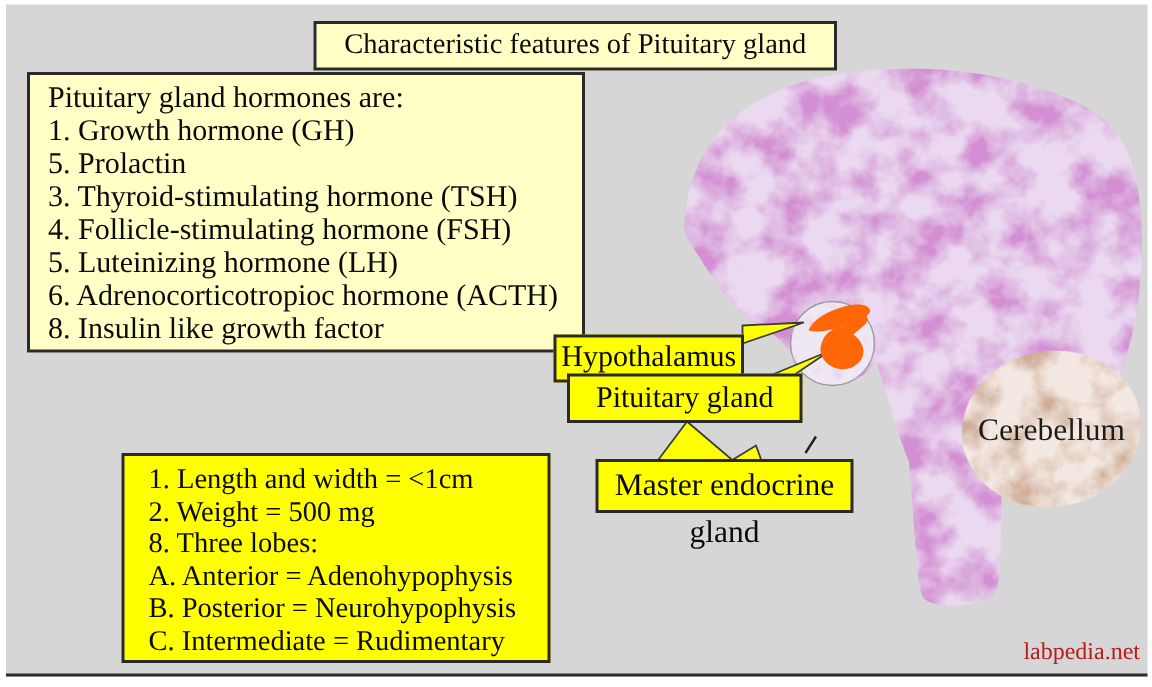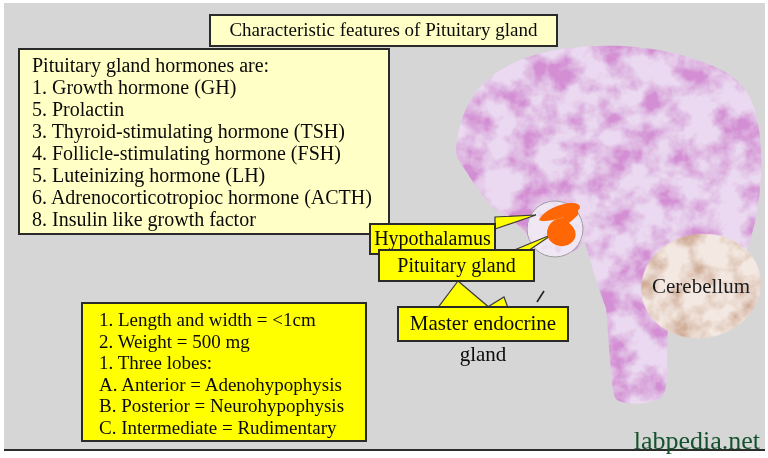--- a/index.html
+++ b/index.html
@@ -33,21 +33,21 @@
   .tag{
     position:absolute;box-sizing:border-box;
     background:#ffff00;border:2px solid #2a2a2a;
     text-align:center;font-size:20px;
   }
   .tag-hypothalamus{left:369px;top:212px;width:127px;height:32px;line-height:27px;margin-top:11px;}
   .tag-pituitary{left:378px;top:249px;width:157px;height:33px;line-height:28px;}
   .tag-master{left:397px;top:306px;width:172px;height:36px;line-height:31px;font-size:21px;}
   .watermark{
     position:absolute;left:580px;top:426px;width:180px;
-    text-align:right;padding-right:6px;font-size:26px;color:#14532d;
+    text-align:right;padding-right:6px;font-size:16px;color:#b91c1c;
   }
   .cereb-label{font-family:"Liberation Serif",serif;font-size:21px;fill:#1c1c1c;}
 </style>
 </head>
 <body>
 
 <div class="canvas">
   <div class="bg"></div>
 
   <svg class="scene" width="768" height="458" viewBox="0 0 768 458">
@@ -117,21 +117,21 @@
     <div>3. Thyroid-stimulating hormone (TSH)</div>
     <div>4. Follicle-stimulating hormone (FSH)</div>
     <div>5. Luteinizing hormone (LH)</div>
     <div>6. Adrenocorticotropioc hormone (ACTH)</div>
     <div>8. Insulin like growth factor</div>
   </div>
 
   <div class="box features-box">
     <div>1. Length and width = &lt;1cm</div>
     <div>2. Weight = 500 mg</div>
-    <div>1. Three lobes:</div>
+    <div>8. Three lobes:</div>
     <div>A. Anterior = Adenohypophysis</div>
     <div>B. Posterior = Neurohypophysis</div>
     <div>C. Intermediate = Rudimentary</div>
   </div>
 
   <div class="tag tag-hypothalamus">Hypothalamus</div>
   <div class="tag tag-pituitary">Pituitary gland</div>
   <div class="tag tag-master">Master endocrine gland</div>
 
   <div class="watermark">labpedia.net</div>

